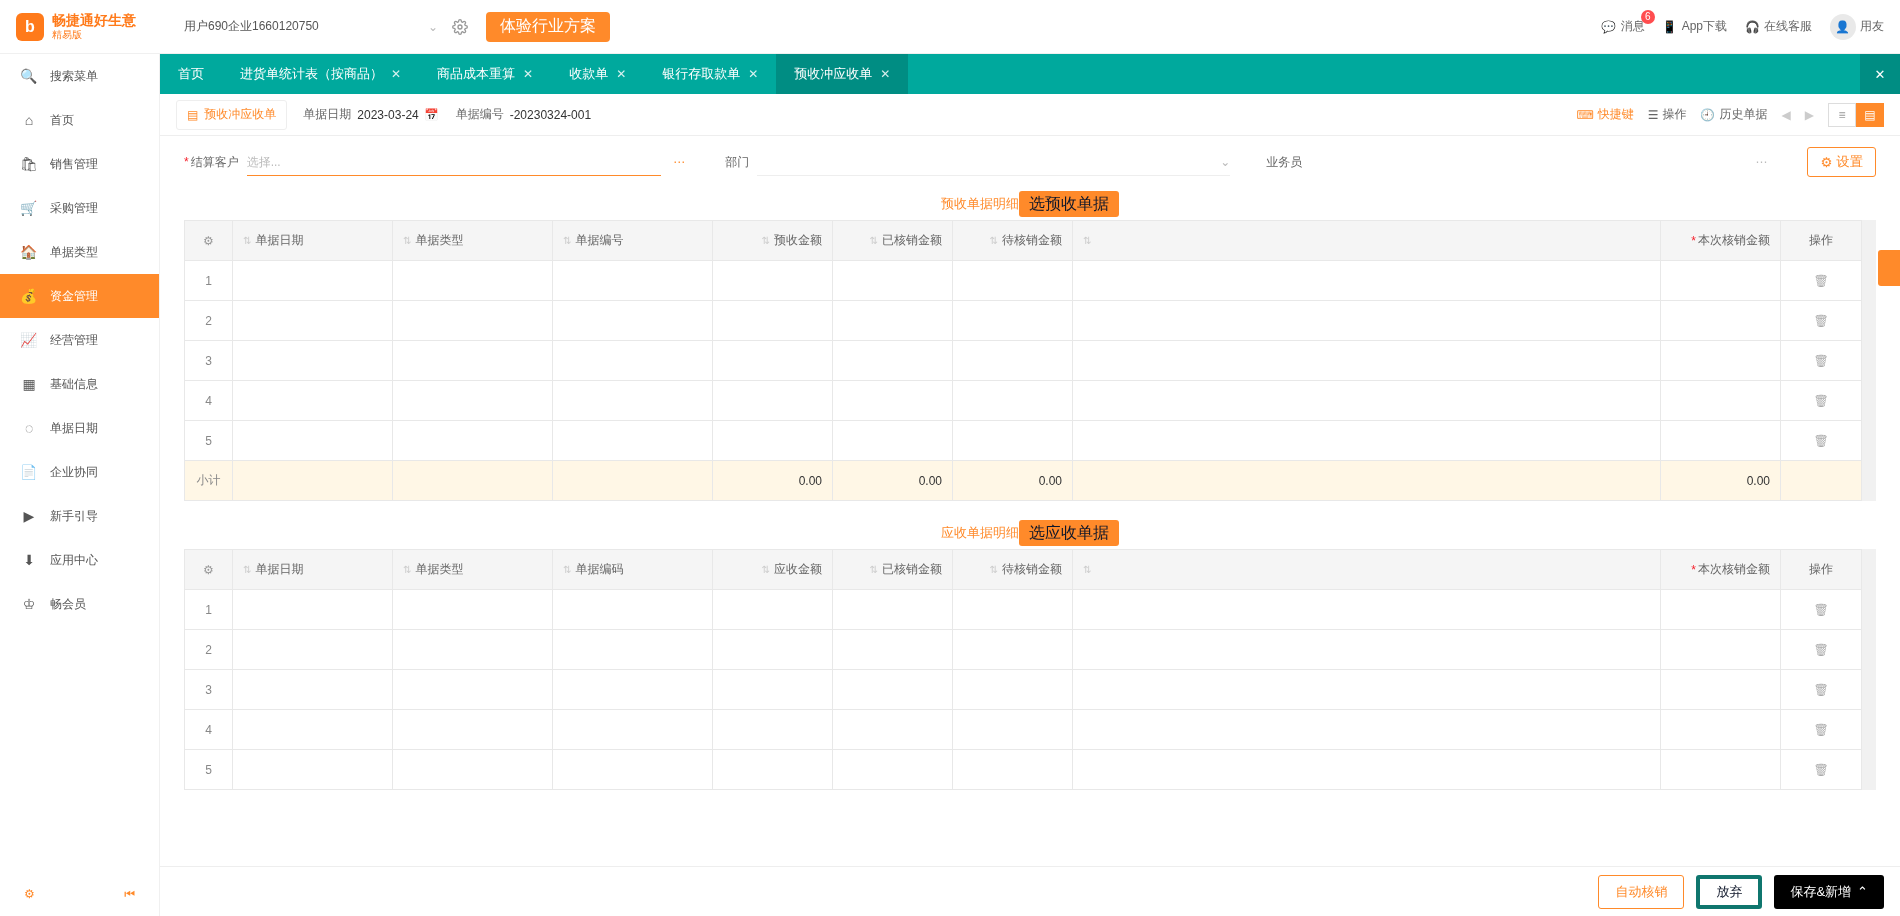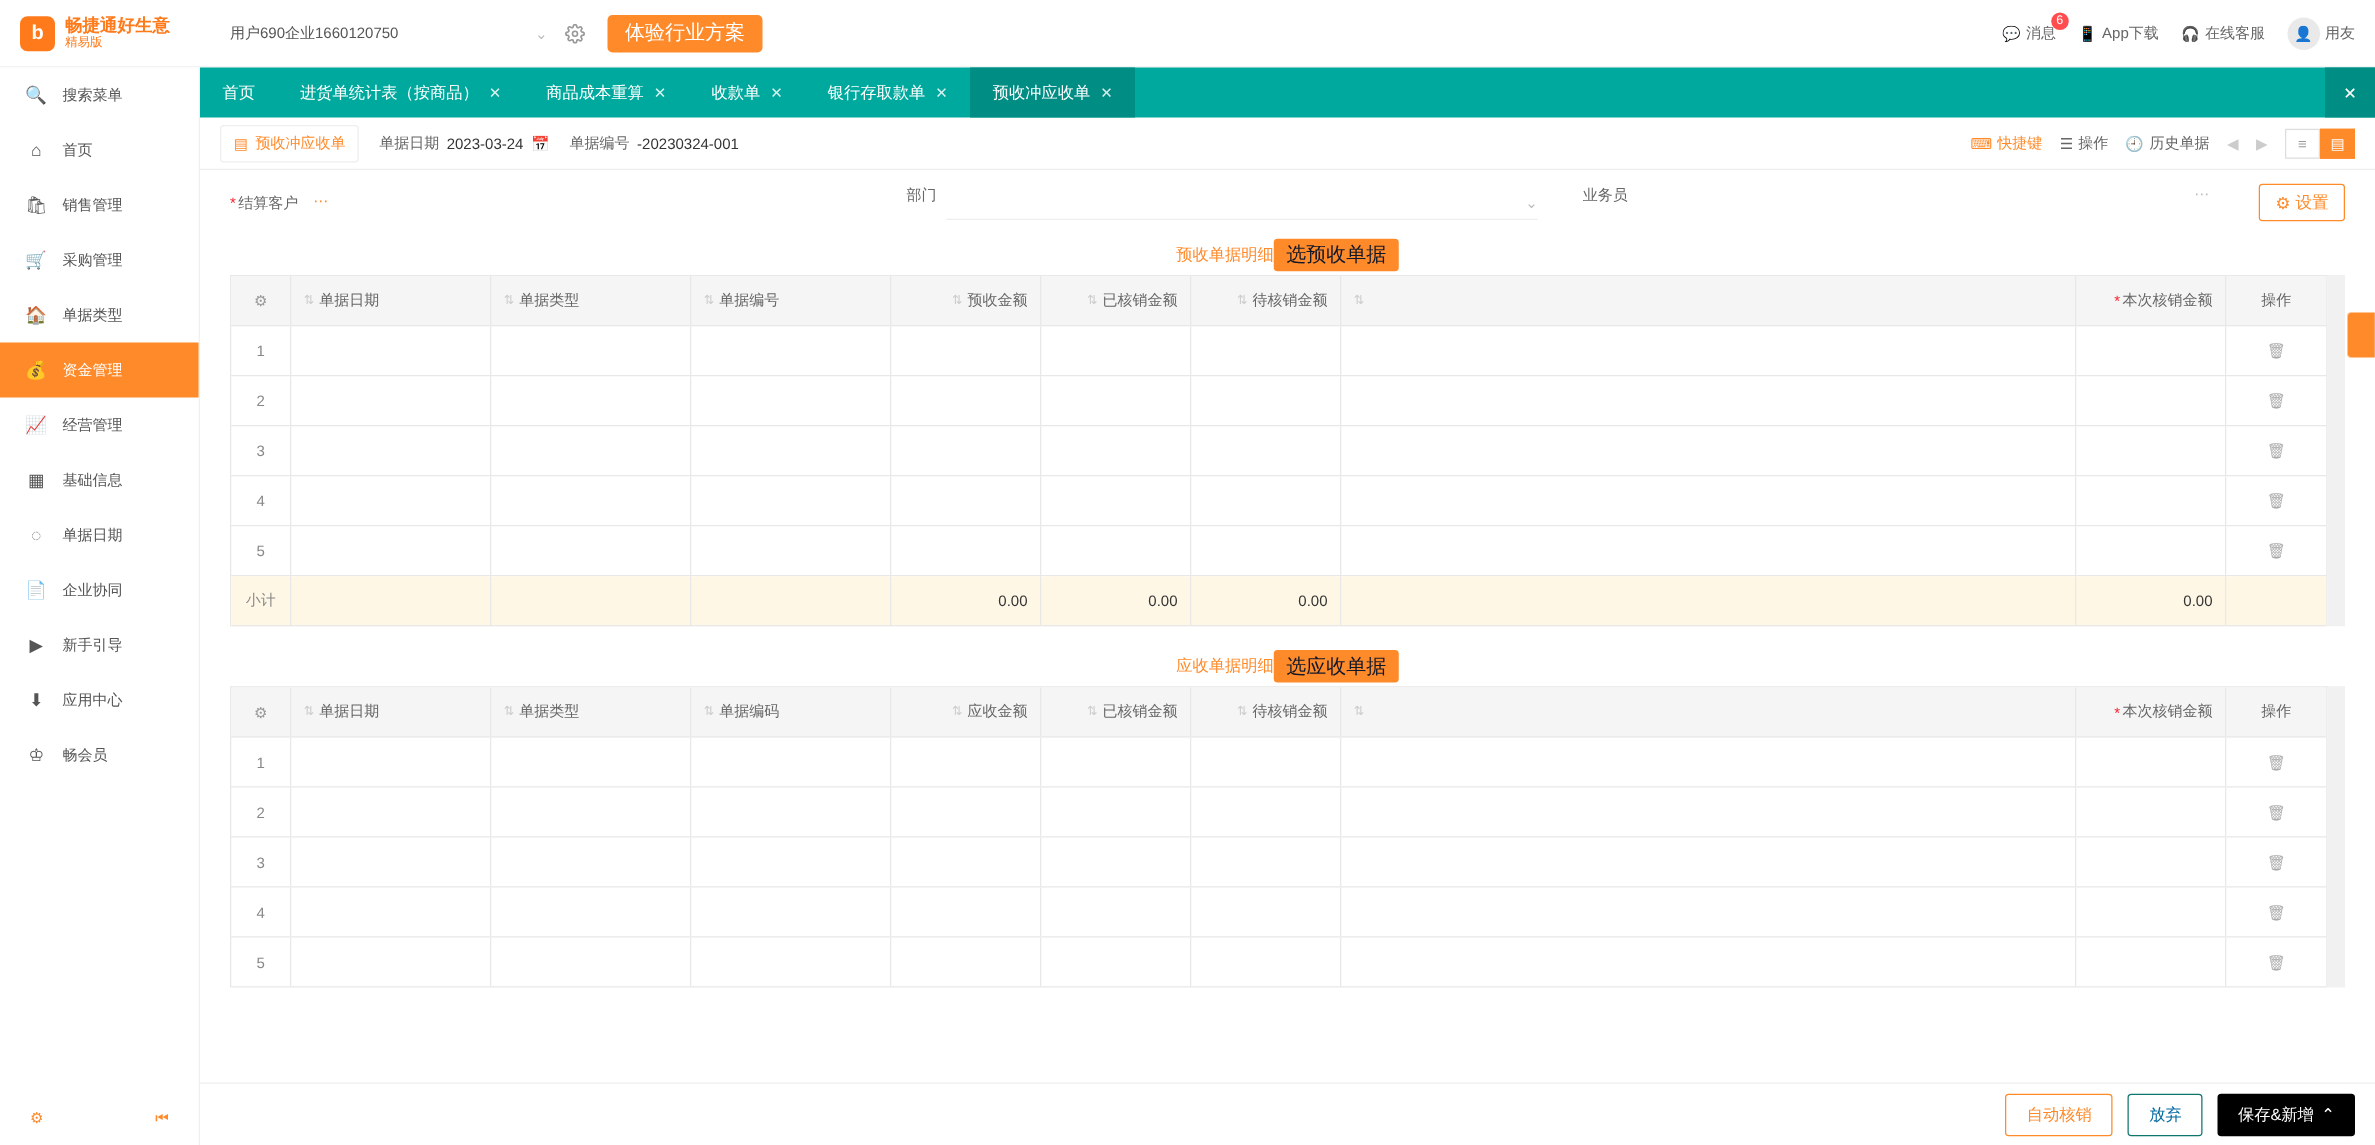--- a/index.html
+++ b/index.html
@@ -43,21 +43,21 @@
 .sub-field .val{color:#333}
 .orange-ic{color:#ff8a2a}
 .subheader-spacer{flex:1}
 .sub-actions{display:flex;align-items:center;gap:14px;color:#666}
 .sub-act{display:flex;align-items:center;gap:4px;cursor:pointer}
 .view-tgl{display:flex;gap:0}
 .view-btn{width:28px;height:24px;border:1px solid #ddd;display:flex;align-items:center;justify-content:center;cursor:pointer;color:#999}
 .view-btn.active{background:#ff8a2a;color:#fff;border-color:#ff8a2a}
 
 .formrow{height:52px;display:flex;align-items:center;padding:0 24px;gap:36px}
-.ffield{display:flex;align-items:flex-start;gap:8px;flex:1;max-width:540px}
+.ffield{display:flex;align-items:center;gap:8px;flex:1;max-width:540px}
 .ffield .lbl{color:#666;white-space:nowrap}
 .req{color:#f5222d;margin-right:2px}
 .ffield .inp{flex:1;height:28px;border:none;border-bottom:1px solid #ff8a2a;outline:none;font-size:12px;color:#333}
 .ffield .inp::placeholder{color:#bbb}
 .ellips{color:#ff8a2a;cursor:pointer;padding:0 4px}
 .ddwrap{flex:1;height:28px;border:none;border-bottom:1px solid #eee;display:flex;align-items:center;justify-content:flex-end;color:#bbb}
 .settings-btn{height:30px;padding:0 12px;border:1px solid #ff8a2a;border-radius:3px;color:#ff8a2a;background:#fff;display:flex;align-items:center;gap:4px;cursor:pointer}
 
 .section{padding:0 24px}
 .sec-head{display:flex;align-items:center;justify-content:center;height:32px}
@@ -83,21 +83,21 @@
 .subtotal{background:#fff7e6}
 .rownum{color:#888}
 .del-ic{color:#aaa;cursor:pointer}
 .scroll-col{width:14px;background:#f1f1f1;flex-shrink:0}
 .tbl-wrap{display:flex}
 .tbl-body{flex:1}
 
 .footer{position:absolute;bottom:0;left:160px;right:0;height:50px;background:#fff;border-top:1px solid #eee;display:flex;align-items:center;justify-content:flex-end;gap:12px;padding:0 16px}
 .fbtn{height:34px;padding:0 16px;border-radius:3px;font-size:13px;cursor:pointer;display:flex;align-items:center;gap:6px}
 .fbtn-outline{border:1px solid #ff8a2a;color:#ff8a2a;background:#fff}
-.fbtn-plain{border:1px solid #0f766e;color:#0369a1;background:#fff}
+.fbtn-plain{border:4px solid #0f766e;color:#0f172a;background:#fff}
 .fbtn-primary{border:none;background:#000000;color:#fff}
 .rside{width:22px;position:fixed;right:0;top:250px;display:flex;flex-direction:column;gap:6px}
 .rside .r{width:22px;height:36px;background:#ff8a2a;border-radius:3px 0 0 3px}
 svg{display:block}
 </style>
 </head>
 <body>
 
 <div class="topbar">
   <div class="brand-area">
@@ -268,20 +268,21 @@
         <div class="view-tgl">
           <div class="view-btn">≡</div>
           <div class="view-btn active">▤</div>
         </div>
       </div>
     </div>
 
     <div class="formrow">
       <div class="ffield">
         <span class="lbl"><span class="req">*</span><span>结算客户</span></span>
+        <input class="inp" placeholder="选择..." style="">
         <span class="ellips">⋯</span>
       </div>
       <div class="ffield">
         <span class="lbl">部门</span>
         <div class="ddwrap">
             <span>⌄</span>
           </div>
       </div>
       <div class="ffield">
         <span class="lbl">业务员</span>

